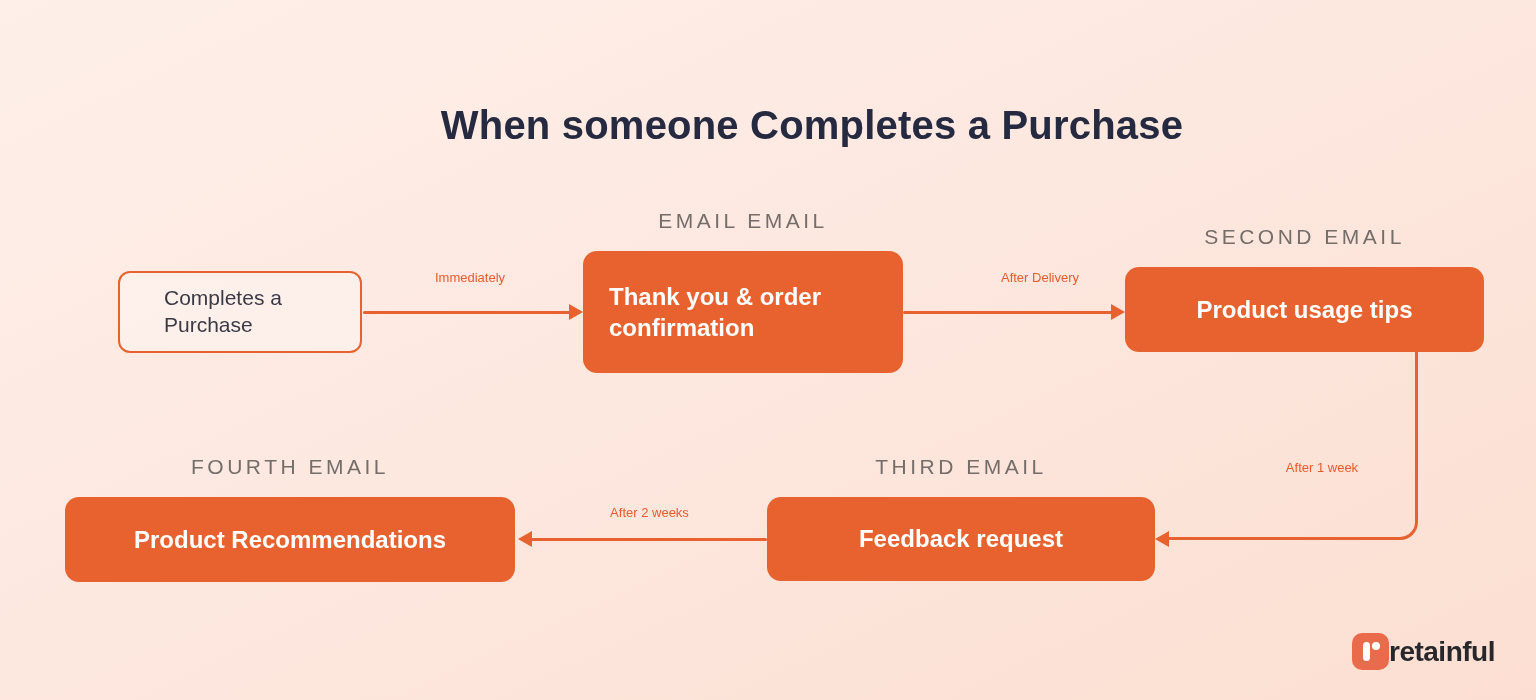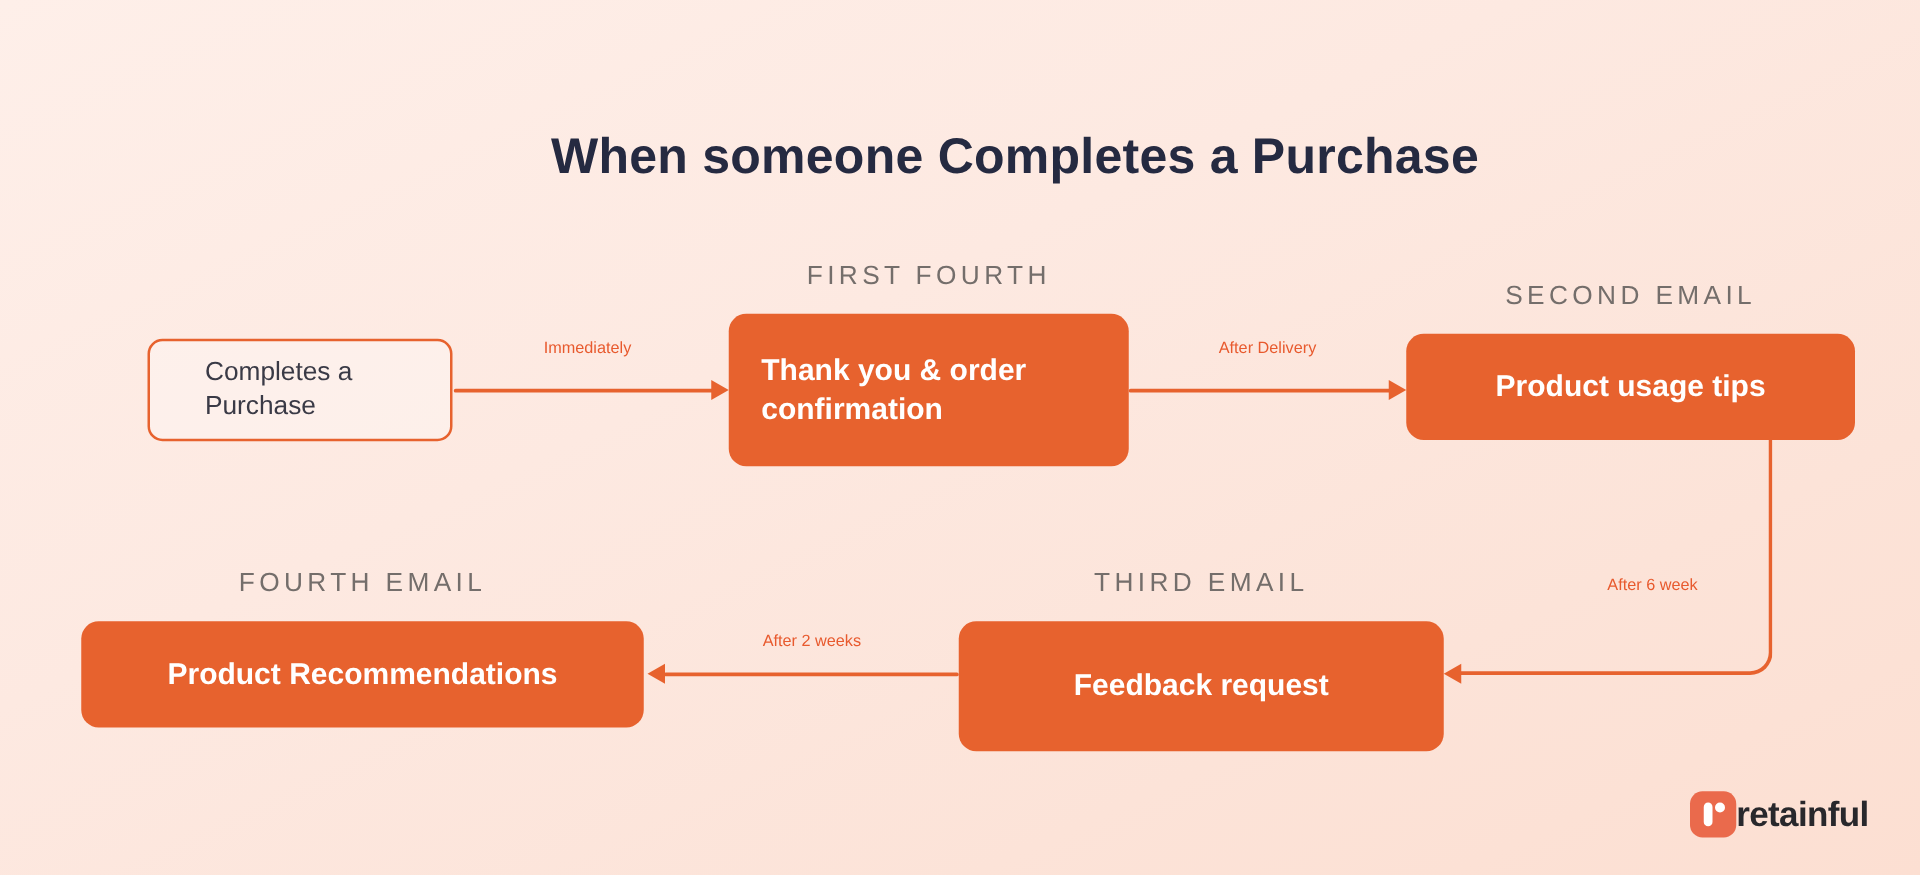--- a/index.html
+++ b/index.html
@@ -47,21 +47,21 @@
   .email-node {
     background: #e7622e;
     border-radius: 14px;
     color: #ffffff;
     font-weight: 700;
     font-size: 24px;
     line-height: 1.3;
   }
   .email-1 { left: 583px; top: 251px; width: 320px; height: 122px; padding: 0 26px; }
   .email-2 { left: 1125px; top: 267px; width: 359px; height: 85px; }
-  .email-3 { left: 767px; top: 497px; width: 388px; height: 104px; }
+  .email-3 { left: 767px; top: 497px; width: 388px; height: 84px; }
   .email-4 { left: 65px;  top: 497px; width: 450px; height: 85px; }
 
   
   .stage-tag {
     position: absolute;
     text-align: center;
     font-size: 21px;
     letter-spacing: 3.5px;
     color: #746e6b;
   }
@@ -71,21 +71,21 @@
   .tag-4 { left: 65px;   top: 455px; width: 450px; }
 
   
   .delay-label {
     position: absolute;
     text-align: center;
     font-size: 13px;
     color: #e85a2e;
   }
   .delay-1 { left: 363px;  top: 270px; width: 214px; }
-  .delay-2 { left: 903px;  top: 270px; width: 222px; }
+  .delay-2 { left: 857px;  top: 270px; width: 222px; text-align: right; }
   .delay-3 { left: 1222px; top: 460px; width: 200px; }
   .delay-4 { left: 532px;  top: 505px; width: 235px; }
 
   
   .shaft {
     position: absolute;
     height: 3px;
     background: #e7622e;
     border-radius: 2px;
   }
@@ -153,41 +153,41 @@
 <body>
 
 <div class="canvas">
 
   <h1 class="title">When someone Completes a Purchase</h1>
 
   <div class="node trigger-node">
     <span>Completes a Purchase</span>
   </div>
 
-  <div class="stage-tag tag-1">FIRST FOURTH</div>
+  <div class="stage-tag tag-1">EMAIL EMAIL</div>
   <div class="stage-tag tag-2">SECOND EMAIL</div>
   <div class="stage-tag tag-3">THIRD EMAIL</div>
   <div class="stage-tag tag-4">FOURTH EMAIL</div>
 
   <div class="node email-node email-1">
     <span>Thank you &amp; order confirmation</span>
   </div>
   <div class="node email-node email-2">
     <span>Product usage tips</span>
   </div>
   <div class="node email-node email-3">
     <span>Feedback request</span>
   </div>
   <div class="node email-node email-4">
     <span>Product Recommendations</span>
   </div>
 
   <div class="delay-label delay-1">Immediately</div>
   <div class="delay-label delay-2">After Delivery</div>
-  <div class="delay-label delay-3">After 6 week</div>
+  <div class="delay-label delay-3">After 1 week</div>
   <div class="delay-label delay-4">After 2 weeks</div>
 
   <div class="shaft shaft-1"></div>
   <div class="head head-right head-1"></div>
 
   <div class="shaft shaft-2"></div>
   <div class="head head-right head-2"></div>
 
   <div class="elbow"></div>
   <div class="head head-left head-3"></div>

